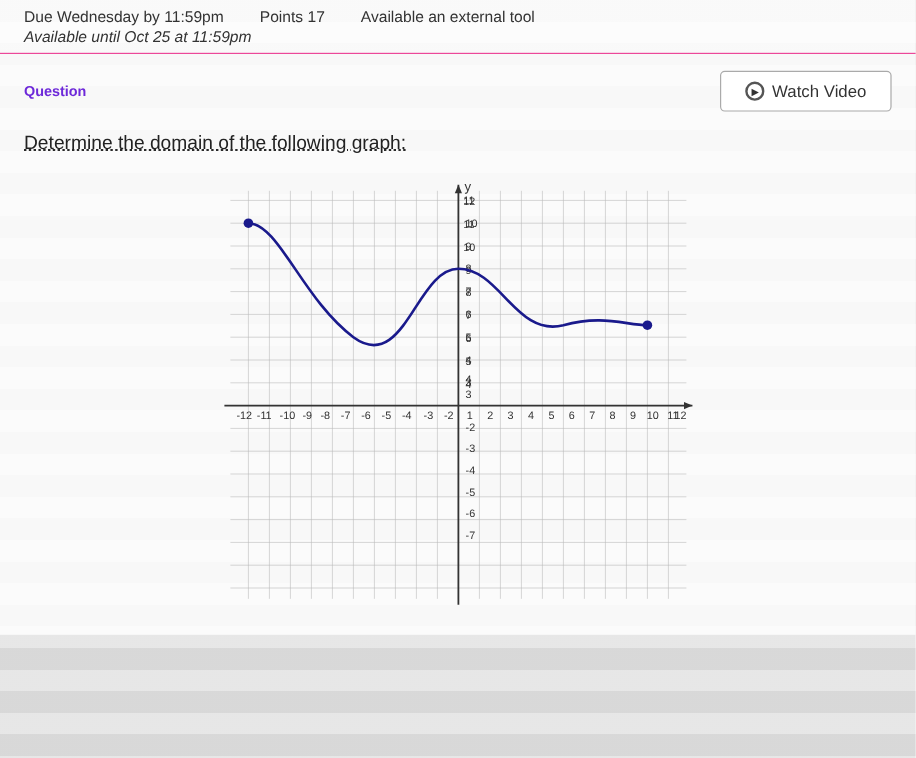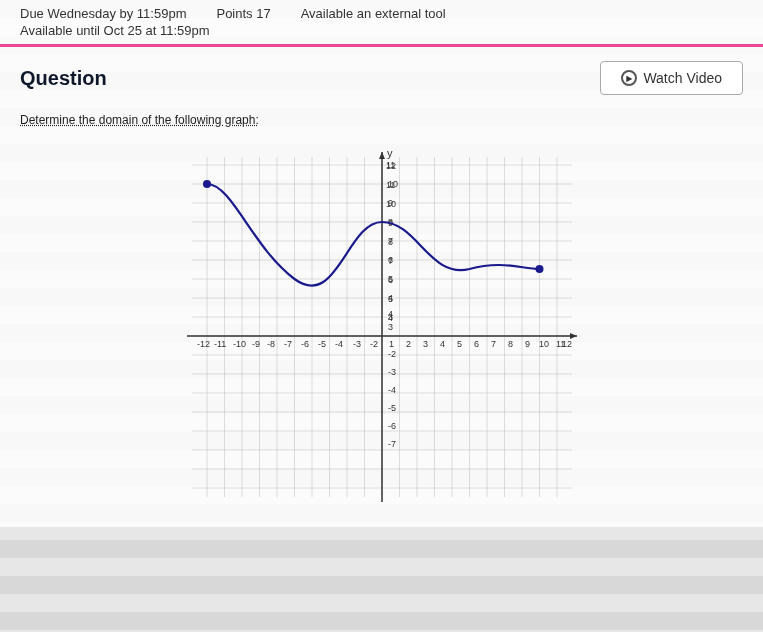--- a/index.html
+++ b/index.html
@@ -31,53 +31,54 @@
       z-index: 1;
       padding: 0;
     }
 
     
     .top-bar {
       background: rgba(255,255,255,0.85);
       padding: 6px 20px;
       font-size: 13px;
       color: #333;
-      border-bottom: 3px solid #ec4899;
+      border-bottom: 1px solid #ec4899;
     }
 
     .top-bar-line1 {
       display: flex;
       gap: 30px;
       margin-bottom: 2px;
     }
 
     .top-bar-line2 {
       font-size: 13px;
       color: #333;
+      font-style: italic;
     }
 
     
     .content-area {
       background: rgba(255,255,255,0.82);
       margin: 0;
       padding: 14px 20px 20px 20px;
     }
 
     
     .question-header {
       display: flex;
       align-items: center;
       justify-content: space-between;
       margin-bottom: 18px;
     }
 
     .question-label {
-      font-size: 20px;
+      font-size: 12px;
       font-weight: 600;
-      color: #0f172a;
+      color: #6d28d9;
     }
 
     .header-buttons {
       display: flex;
       gap: 10px;
     }
 
     .header-btn {
       padding: 8px 20px;
       border: 1px solid #aaa;
@@ -97,21 +98,21 @@
       border-radius: 50%;
       border: 2px solid #555;
       display: inline-flex;
       align-items: center;
       justify-content: center;
       font-size: 8px;
     }
 
     
     .question-text {
-      font-size: 12px;
+      font-size: 16px;
       color: #222;
       margin-bottom: 20px;
       text-decoration: underline;
       text-decoration-color: transparent;
     }
 
     .question-text span {
       text-decoration: underline;
       text-decoration-style: dotted;
     }

